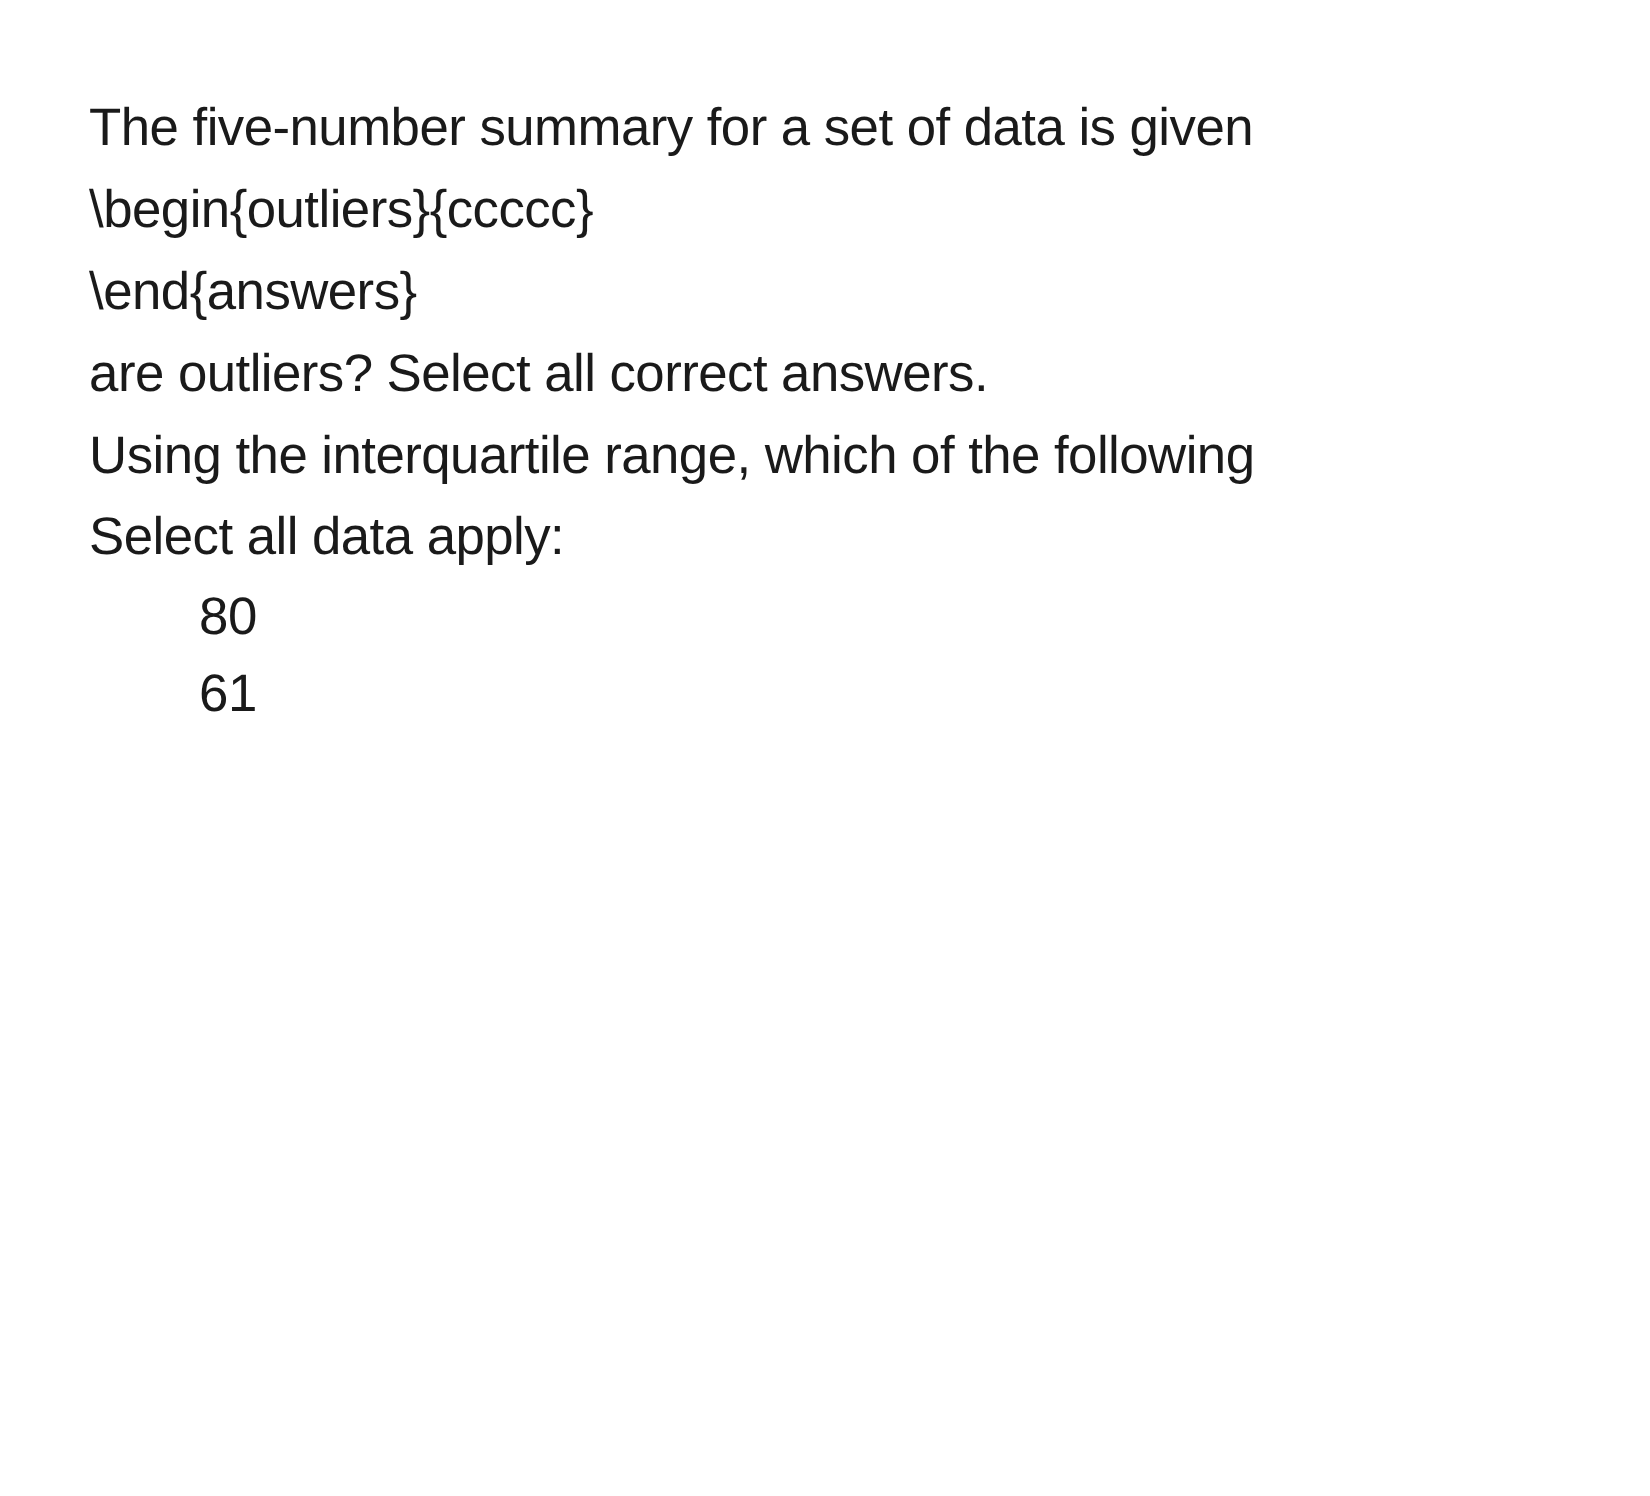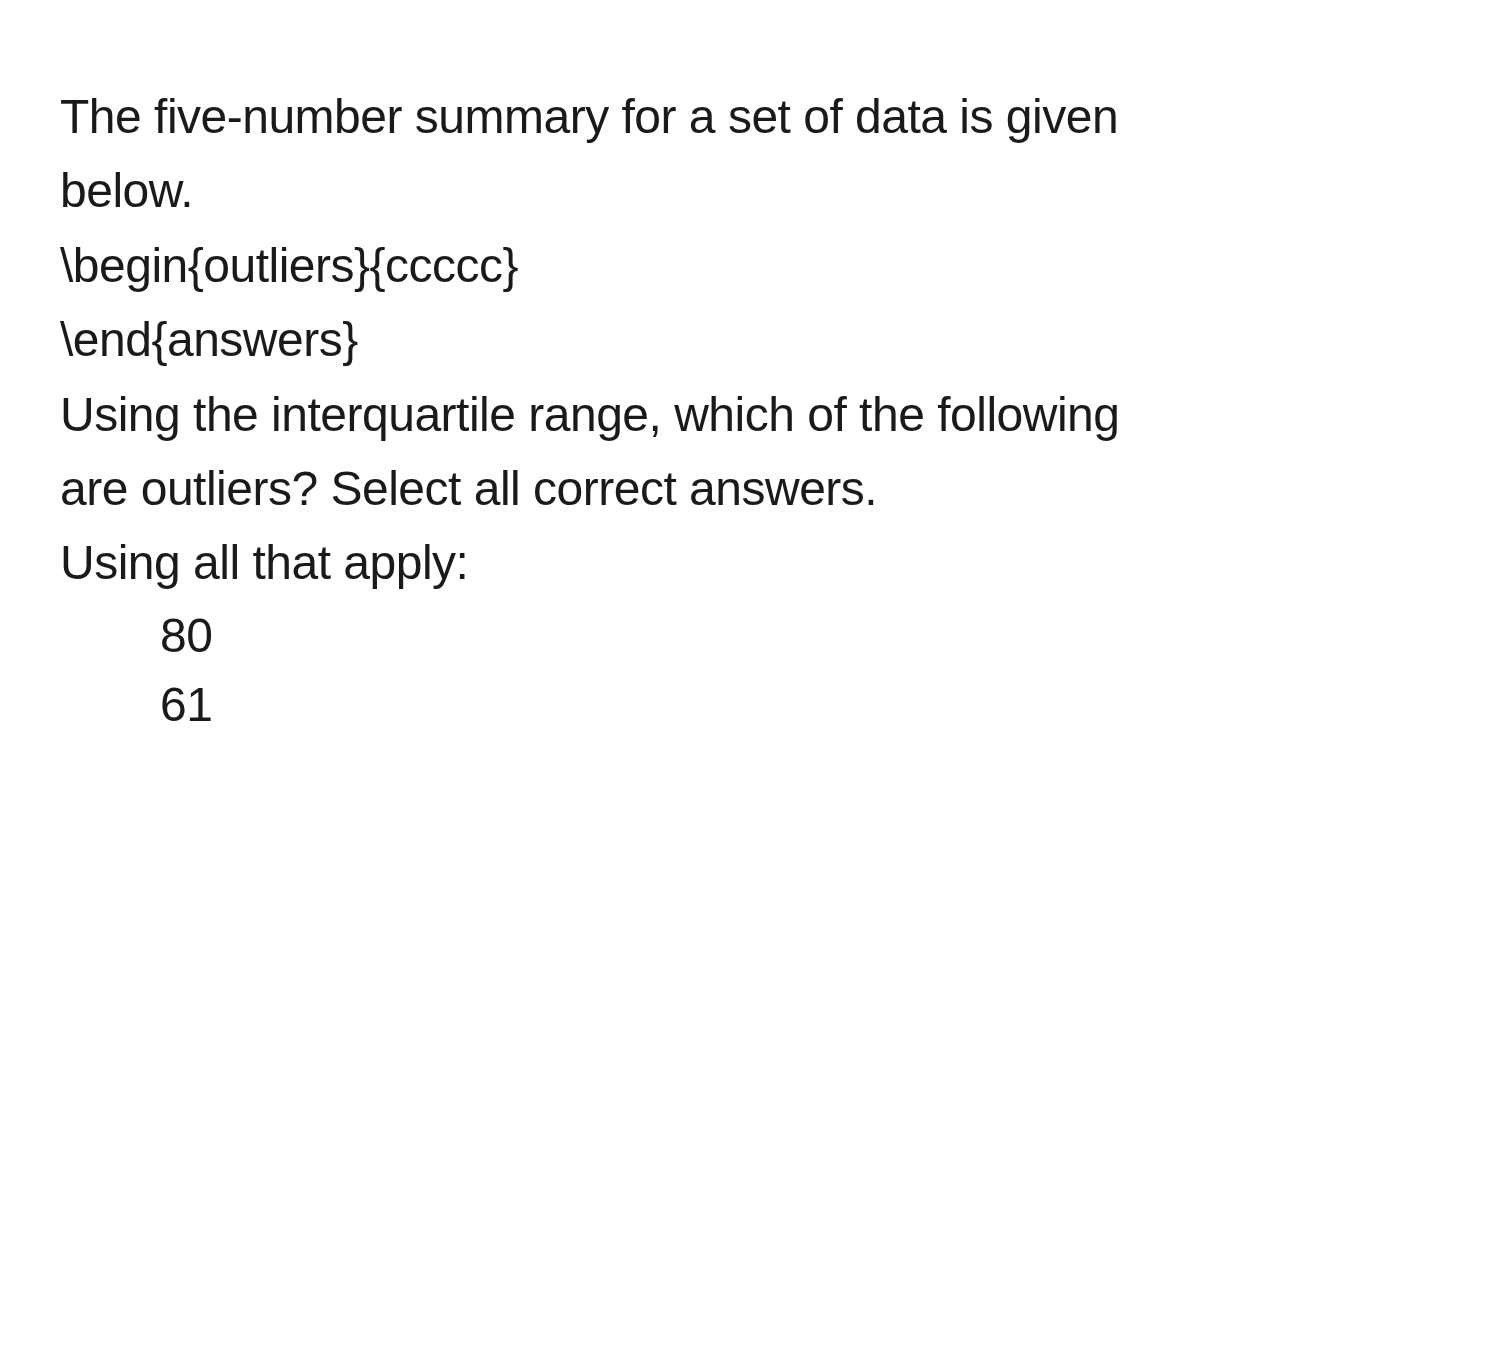--- a/index.html
+++ b/index.html
@@ -12,39 +12,39 @@
       height: 1360px;
       background: #ffffff;
       font-family: -apple-system, BlinkMacSystemFont, "Segoe UI", Helvetica, Arial, sans-serif;
       padding: 80px 60px;
       color: #1a1a1a;
     }
     .content {
       font-size: 48px;
       line-height: 1.55;
       letter-spacing: -0.5px;
+      margin-left: 21px;
     }
     .paragraph {
       margin-bottom: 0;
     }
     .options {
       padding-left: 100px;
     }
     .option-item {
       line-height: 1.45;
     }
   </style>
 </head>
 <body>
 
 <div class="content">
   <div class="paragraph">The five-number summary for a set of data is given</div>
-  <div class="paragraph">below.</div>
   <div class="paragraph">\begin{outliers}{ccccc}</div>
   <div class="paragraph">\end{answers}</div>
+  <div class="paragraph">are outliers? Select all correct answers.</div>
   <div class="paragraph">Using the interquartile range, which of the following</div>
-  <div class="paragraph">are outliers? Select all correct answers.</div>
-  <div class="paragraph">Using all that apply:</div>
+  <div class="paragraph">Select all data apply:</div>
   <div class="options">
     <div class="option-item">80</div>
     <div class="option-item">61</div>
   </div>
 </div>
 
 </body></html>

